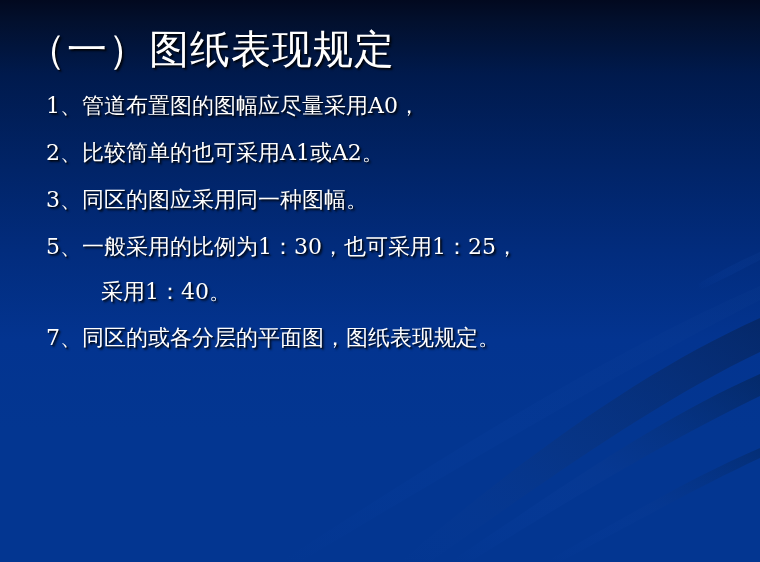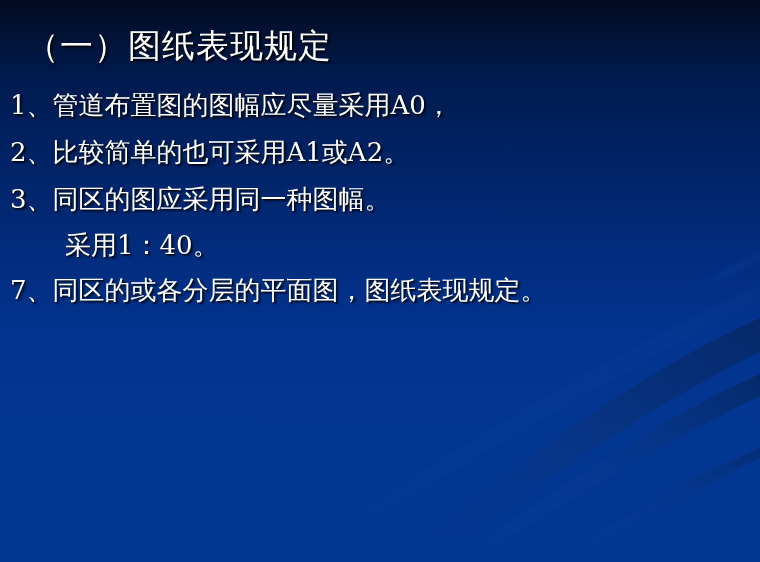--- a/index.html
+++ b/index.html
@@ -34,40 +34,40 @@
   #content {
     position: relative;
     z-index: 3;
     width: 760px;
     height: 562px;
   }
   .title {
     position: absolute;
     left: 26px;
     top: 26px;
-    font-size: 33px;
+    font-size: 40px;
     line-height: 46px;
     color: #ffffff;
     letter-spacing: 1px;
     white-space: nowrap;
     text-shadow: 2px 2px 2px rgba(0,0,0,0.75), 1px 1px 0 rgba(0,0,0,0.5);
-    font-family: Liberation Mono, monospace;
   }
   .body-list {
     position: absolute;
     left: 10px;
     top: 82px;
     width: 748px;
   }
   .item {
     color: #ffffff;
-    font-size: 26px;
+    font-size: 22px;
     line-height: 47px;
     white-space: nowrap;
     text-shadow: 2px 2px 2px rgba(0,0,0,0.72), 1px 1px 0 rgba(0,0,0,0.45);
+    margin-left: 36px;
   }
   .item .num {
     display: inline-block;
   }
   .item .txt {
     display: inline-block;
   }
   .item.cont {
     padding-left: 55px;
     line-height: 44px;
@@ -114,20 +114,23 @@
 
       <div class="item">
         <span class="num">2、</span><span class="txt">比较简单的也可采用A1或A2。</span>
       </div>
 
       <div class="item">
         <span class="num">3、</span><span class="txt">同区的图应采用同一种图幅。</span>
       </div>
 
 
+      <div class="item">
+        <span class="num">5、</span><span class="txt">一般采用的比例为1：30，也可采用1：25，</span>
+      </div>
 
 
       <div class="item cont">
         <span class="txt">采用1：40。</span>
       </div>
 
       <div class="item">
         <span class="num">7、</span><span class="txt">同区的或各分层的平面图，图纸表现规定。</span>
       </div>
 

